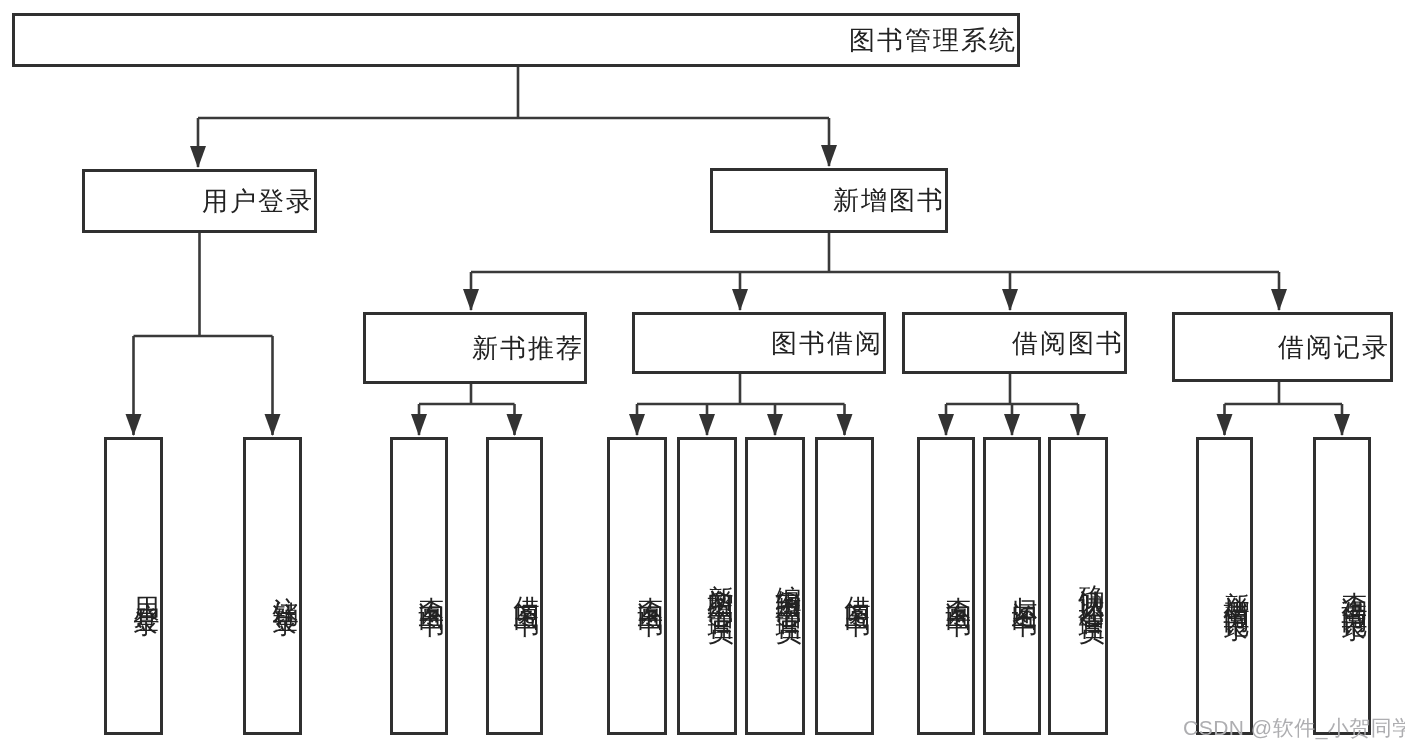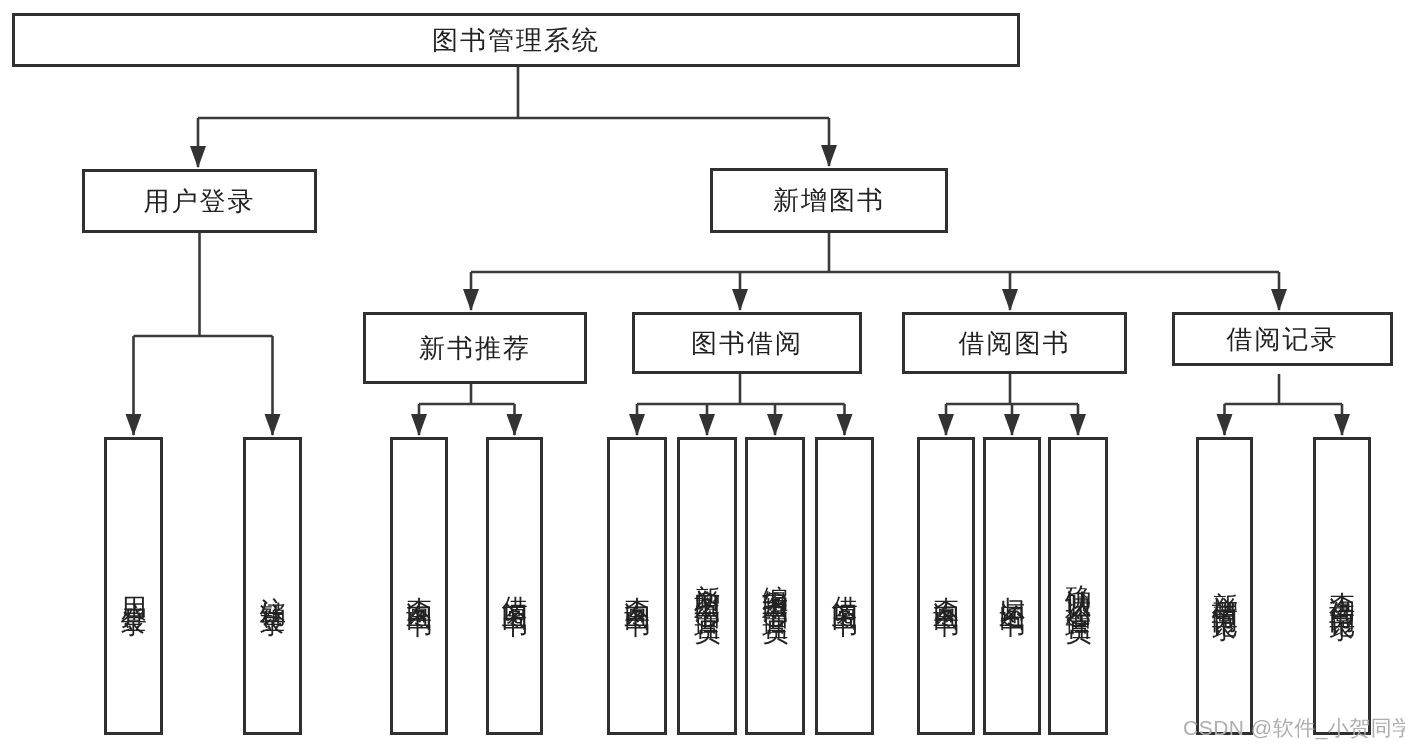--- a/index.html
+++ b/index.html
@@ -24,21 +24,21 @@
     fill: none;
   }
   .node {
     position: absolute;
     z-index: 2;
     background: #ffffff;
     border: 3px solid #303030;
     box-sizing: border-box;
     display: flex;
     align-items: center;
-    justify-content: center;
+    justify-content: flex-end;
     color: #222222;
   }
   .hlabel {
     font-size: 26px;
     letter-spacing: 2px;
     white-space: nowrap;
     color: #222222;
   }
   .vlabel {
     writing-mode: vertical-lr;
@@ -128,27 +128,27 @@
   <div class="node" style="left:82px;top:169px;width:235px;height:64px">
     <span class="hlabel">用户登录</span>
   </div>
   <div class="node" style="left:710px;top:168px;width:238px;height:65px">
     <span class="hlabel">新增图书</span>
   </div>
 
   <div class="node" style="left:363px;top:312px;width:224px;height:72px">
     <span class="hlabel">新书推荐</span>
   </div>
-  <div class="node" style="left:632px;top:312px;width:230px;height:62px">
+  <div class="node" style="left:632px;top:312px;width:254px;height:62px">
     <span class="hlabel">图书借阅</span>
   </div>
   <div class="node" style="left:902px;top:312px;width:225px;height:62px">
     <span class="hlabel">借阅图书</span>
   </div>
-  <div class="node" style="left:1172px;top:312px;width:221px;height:54px">
+  <div class="node" style="left:1172px;top:312px;width:221px;height:70px">
     <span class="hlabel">借阅记录</span>
   </div>
 
   <div class="node" style="left:104px;top:437px;width:59px;height:298px">
     <span class="vlabel">用户登录</span>
   </div>
   <div class="node" style="left:243px;top:437px;width:59px;height:298px">
     <span class="vlabel">注销登录</span>
   </div>
 

